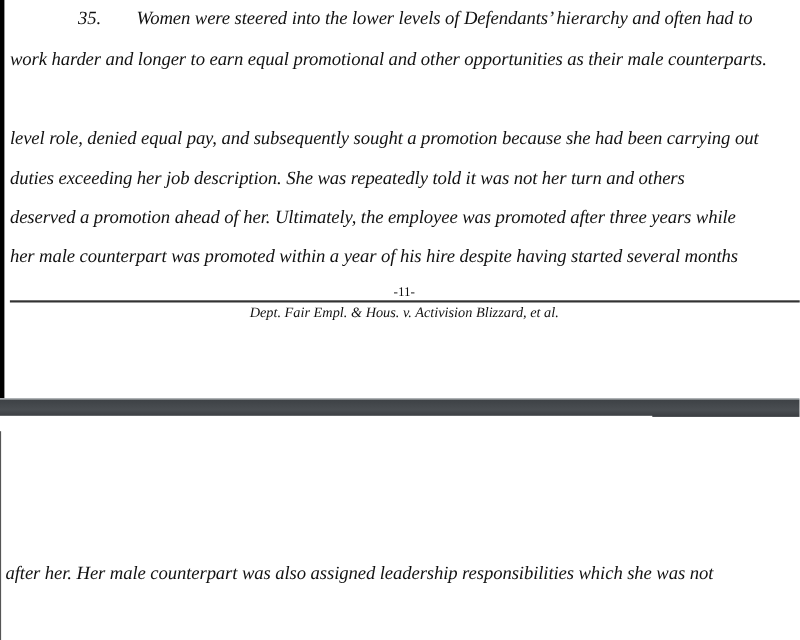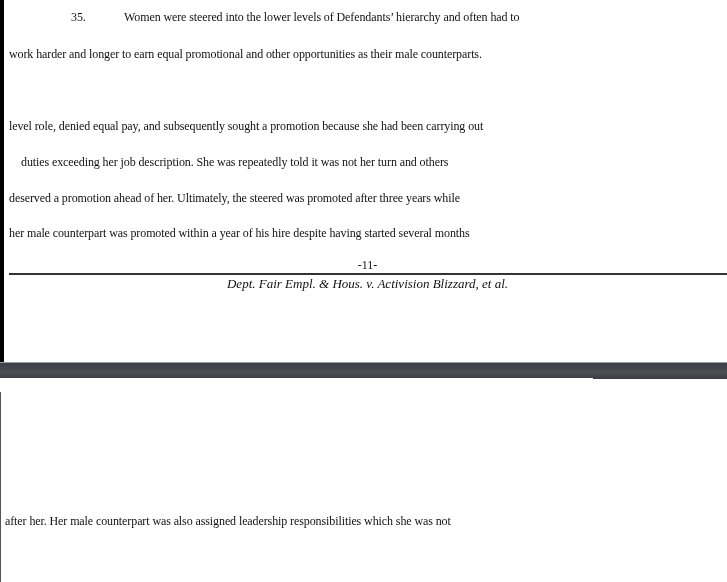--- a/index.html
+++ b/index.html
@@ -16,43 +16,43 @@
     position: absolute; left: 0; top: 362px; width: 727px; height: 16px;
     background: linear-gradient(#3d4145, #4a4e52 60%, #3a3d41);
     border-top: 1px solid #9a9ea2;
   }
   .page-bottom { top: 378px; width: 593px; height: 204px; }
   .page-bottom .left-border {
     position: absolute; left: 0; top: 14px; width: 1px; height: 190px; background: #555;
   }
   .line {
     position: absolute; left: 5px; white-space: nowrap;
-    font-size: 12px; line-height: 20px; letter-spacing: -0.1px;
+    font-size: 17px; line-height: 20px; letter-spacing: -0.1px; font-style: italic;
   }
   .para-num { position: absolute; left: 62px; }
   .para-first { position: absolute; left: 115px; }
   .footer-rule {
     position: absolute; left: 5px; top: 273px; width: 722px; height: 2px; background: #333;
   }
   .page-num { position: absolute; top: 258px; left: 0; width: 727px; text-align: center; font-size: 12px; }
   .caption-1 { position: absolute; top: 276px; left: 0; width: 727px; text-align: center; font-size: 13px; font-style: italic; }
   .caption-2 { position: absolute; top: 294px; left: 0; width: 727px; text-align: center; font-size: 13.5px; }
 </style>
 </head>
 <body>
 
 <div class="page page-top">
   <div class="line" style="top:7px;">
     <span class="para-num">35.</span>
     <span class="para-first">Women were steered into the lower levels of Defendants’ hierarchy and often had to</span>
   </div>
   <div class="line" style="top:44px;">work harder and longer to earn equal promotional and other opportunities as their male counterparts.</div>
   <div class="line" style="top:116px;">level role, denied equal pay, and subsequently sought a promotion because she had been carrying out</div>
-  <div class="line" style="top:152px;margin-left:12px;">duties exceeding her job description.  She was repeatedly told it was not her turn and others</div>
-  <div class="line" style="top:188px;">deserved a promotion ahead of her.  Ultimately, the steered was promoted after three years while</div>
+  <div class="line" style="top:152px;">duties exceeding her job description.  She was repeatedly told it was not her turn and others</div>
+  <div class="line" style="top:188px;">deserved a promotion ahead of her.  Ultimately, the employee was promoted after three years while</div>
   <div class="line" style="top:223px;">her male counterpart was promoted within a year of his hire despite having started several months</div>
 
   <div class="page-num">-11-</div>
   <div class="footer-rule"></div>
   <div class="caption-1">Dept. Fair Empl. &amp; Hous. v. Activision Blizzard, et al.</div>
 </div>
 
 <div class="gap-bar"></div>
 
 <div class="page page-bottom">

